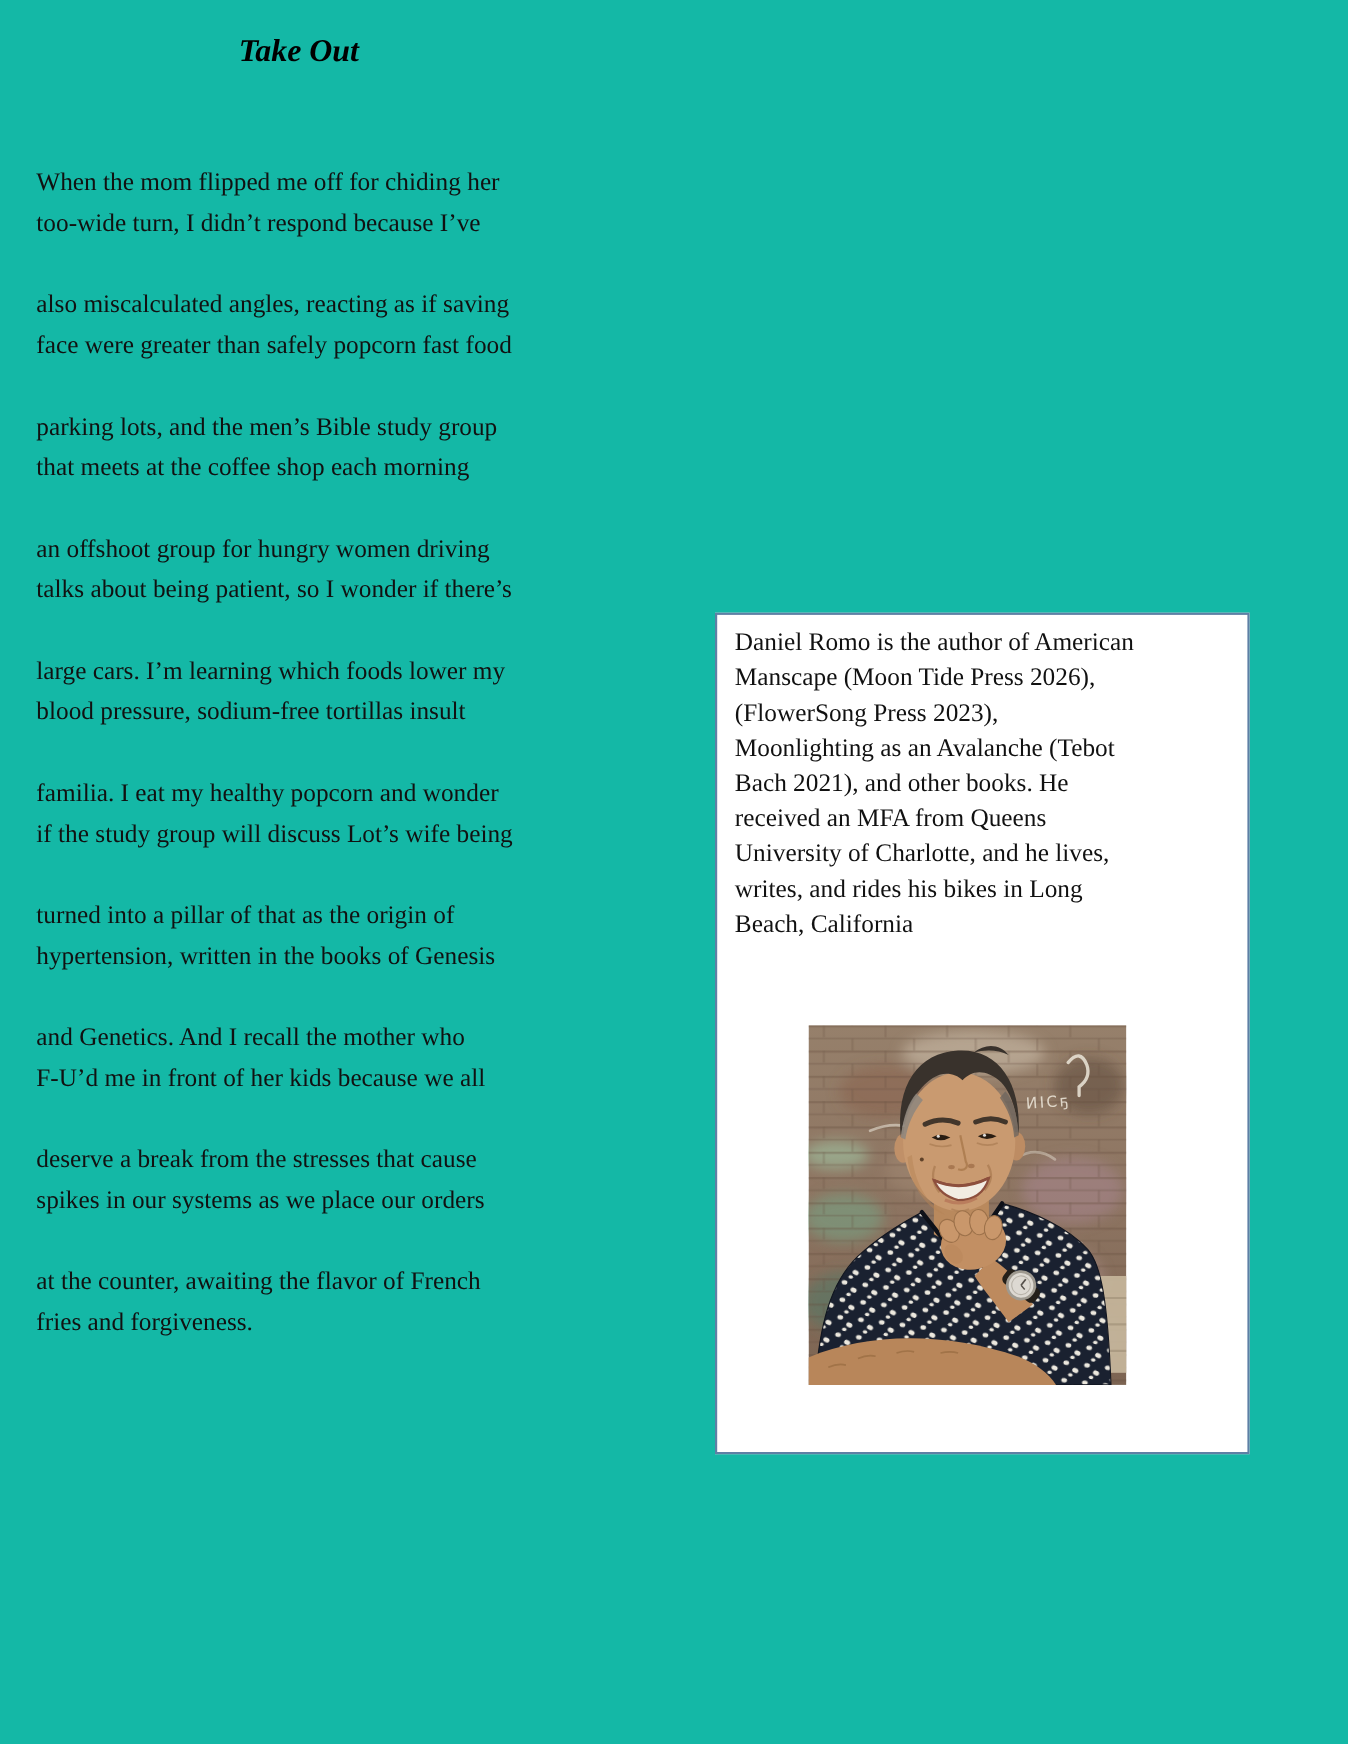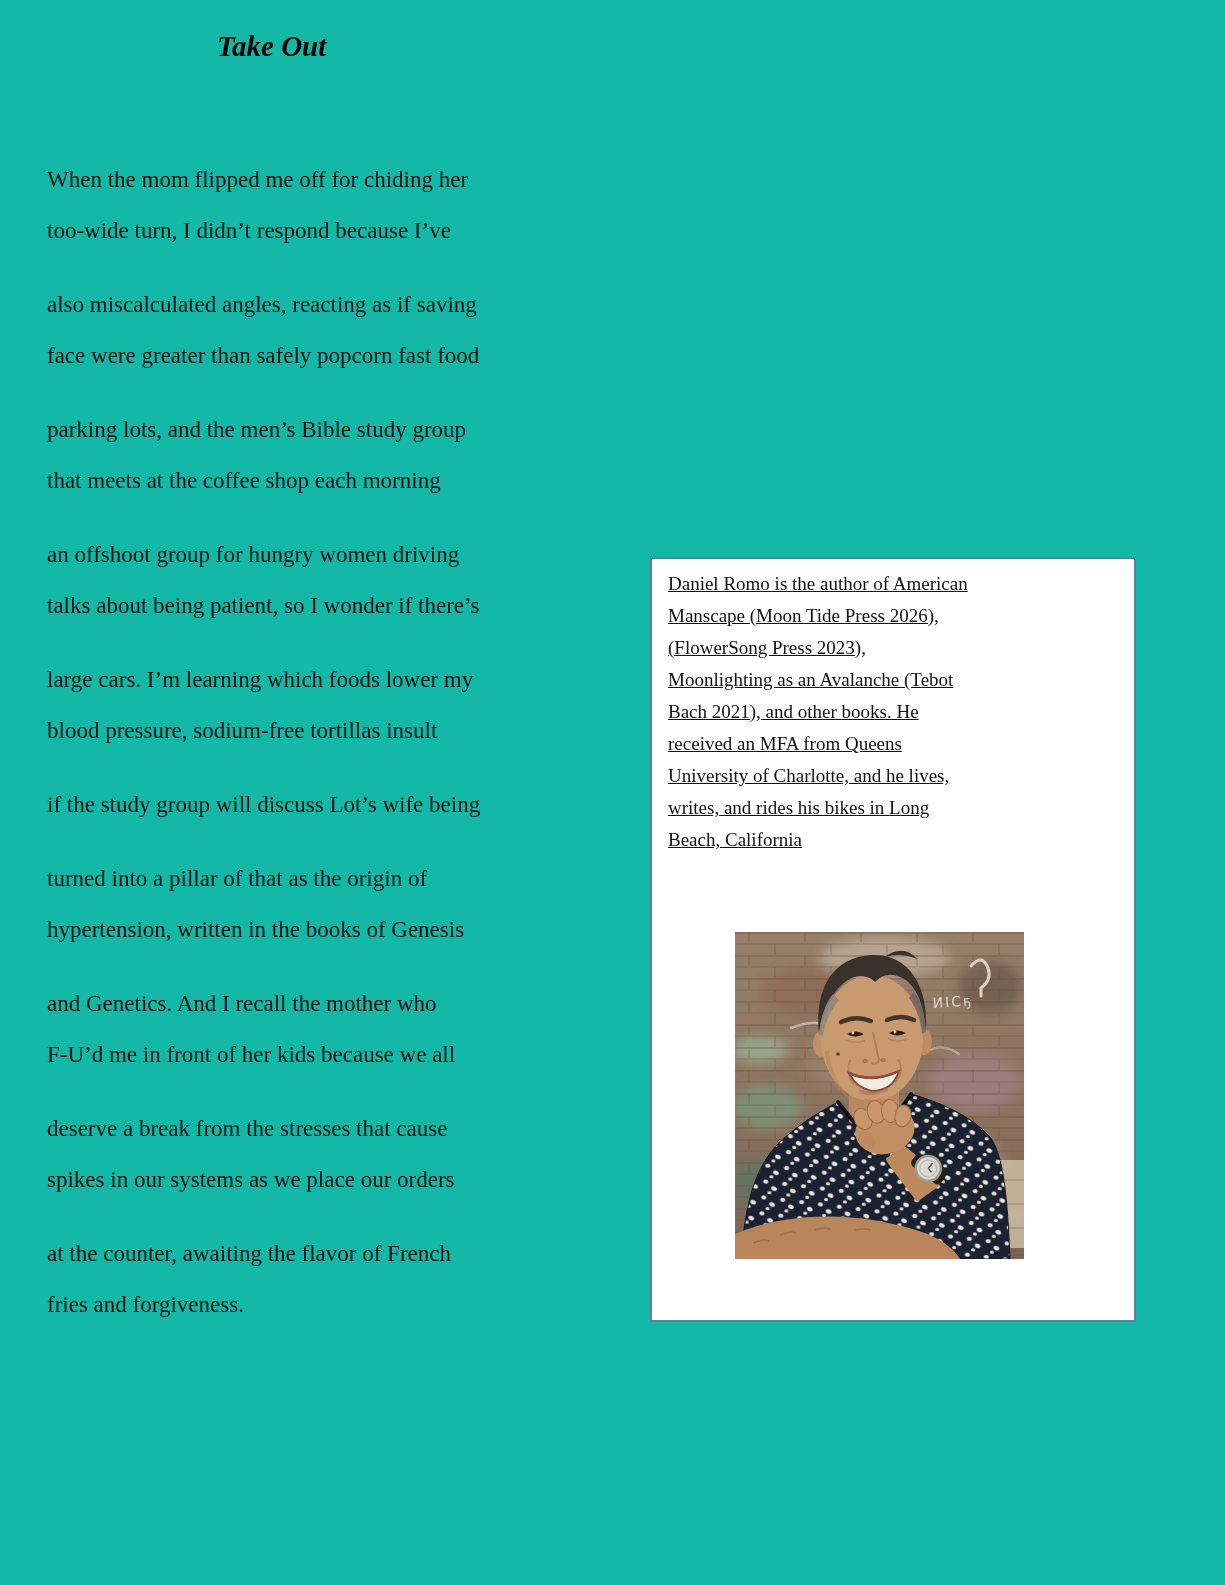--- a/index.html
+++ b/index.html
@@ -30,46 +30,45 @@
   .poem {
     position: absolute;
     left: 33px;
     top: 147px;
     width: 585px;
   }
   .stanza {
     margin: 0 0 37px 0;
   }
   .stanza p {
-    margin: 14px;
+    margin: 0;
     font-size: 23px;
     line-height: 37px;
     white-space: nowrap;
     color: #111111;
   }
   .bio-box {
     position: absolute;
     left: 650px;
     top: 557px;
     width: 486px;
     height: 765px;
     box-sizing: border-box;
     border: 2px solid #5e80a5;
     background: #ffffff;
   }
   .bio-text {
     padding: 9px 10px 0 16px;
   }
   .bio-line {
     margin: 0;
-    font-size: 19px;
+    font-size: 23px;
     line-height: 32px;
     white-space: nowrap;
     color: #111111;
-    text-decoration: underline;
   }
   .author-photo {
     position: absolute;
     left: 83px;
     top: 373px;
     width: 289px;
     height: 327px;
   }
   .author-photo svg {
     display: block;
@@ -99,20 +98,21 @@
     </div>
     <div class="stanza">
       <p>an offshoot group for hungry women driving</p>
       <p>talks about being patient, so I wonder if there’s</p>
     </div>
     <div class="stanza">
       <p>large cars. I’m learning which foods lower my</p>
       <p>blood pressure, sodium-free tortillas insult</p>
     </div>
     <div class="stanza">
+      <p>familia. I eat my healthy popcorn and wonder</p>
       <p>if the study group will discuss Lot’s wife being</p>
     </div>
     <div class="stanza">
       <p>turned into a pillar of that as the origin of</p>
       <p>hypertension, written in the books of Genesis</p>
     </div>
     <div class="stanza">
       <p>and Genetics. And I recall the mother who</p>
       <p>F-U’d me in front of her kids because we all</p>
     </div>

